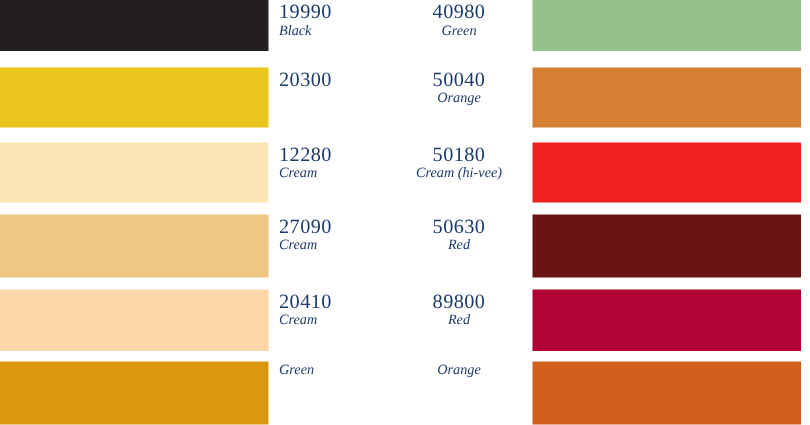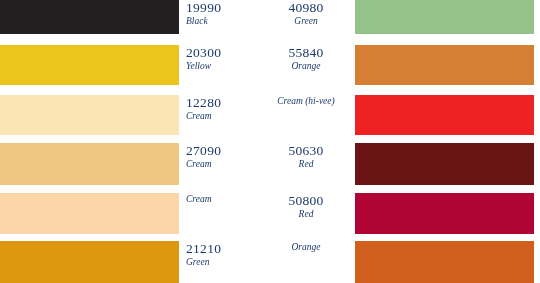--- a/index.html
+++ b/index.html
@@ -82,66 +82,66 @@
       <div class="swatch swatch-right" style="background: rgb(149, 194, 137);"></div>
       <div class="info info-right">
         <div class="code">40980</div>
         <div class="name">Green</div>
       </div>
     </div>
     <div class="row" style="top: 45px; height: 40px;">
       <div class="swatch swatch-left" style="background: rgb(236, 197, 28);"></div>
       <div class="info info-left">
         <div class="code">20300</div>
-        <div class="name">Yellow</div>
       </div>
       <div class="swatch swatch-right" style="background: rgb(212, 127, 51);"></div>
       <div class="info info-right">
-        <div class="code">55840</div>
+        <div class="code">50040</div>
         <div class="name">Orange</div>
       </div>
     </div>
     <div class="row" style="top: 95px; height: 40px;">
       <div class="swatch swatch-left" style="background: rgb(252, 229, 180);"></div>
       <div class="info info-left">
         <div class="code">12280</div>
         <div class="name">Cream</div>
       </div>
       <div class="swatch swatch-right" style="background: rgb(238, 34, 34);"></div>
       <div class="info info-right">
+        <div class="code">50180</div>
         <div class="name">Cream (hi-vee)</div>
       </div>
     </div>
     <div class="row" style="top: 143px; height: 42px;">
       <div class="swatch swatch-left" style="background: rgb(240, 198, 132);"></div>
       <div class="info info-left">
         <div class="code">27090</div>
         <div class="name">Cream</div>
       </div>
       <div class="swatch swatch-right" style="background: rgb(107, 20, 20);"></div>
       <div class="info info-right">
         <div class="code">50630</div>
         <div class="name">Red</div>
       </div>
     </div>
     <div class="row" style="top: 193px; height: 41px;">
       <div class="swatch swatch-left" style="background: rgb(252, 214, 168);"></div>
       <div class="info info-left">
+        <div class="code">20410</div>
         <div class="name">Cream</div>
       </div>
       <div class="swatch swatch-right" style="background: rgb(176, 5, 52);"></div>
       <div class="info info-right">
-        <div class="code">50800</div>
+        <div class="code">89800</div>
         <div class="name">Red</div>
       </div>
     </div>
     <div class="row" style="top: 241px; height: 42px;">
       <div class="swatch swatch-left" style="background: rgb(221, 150, 16);"></div>
       <div class="info info-left">
-        <div class="code">21210</div>
         <div class="name">Green</div>
       </div>
       <div class="swatch swatch-right" style="background: rgb(209, 95, 29);"></div>
       <div class="info info-right">
         <div class="name">Orange</div>
       </div>
     </div>
   </div>
 
 </body></html>

